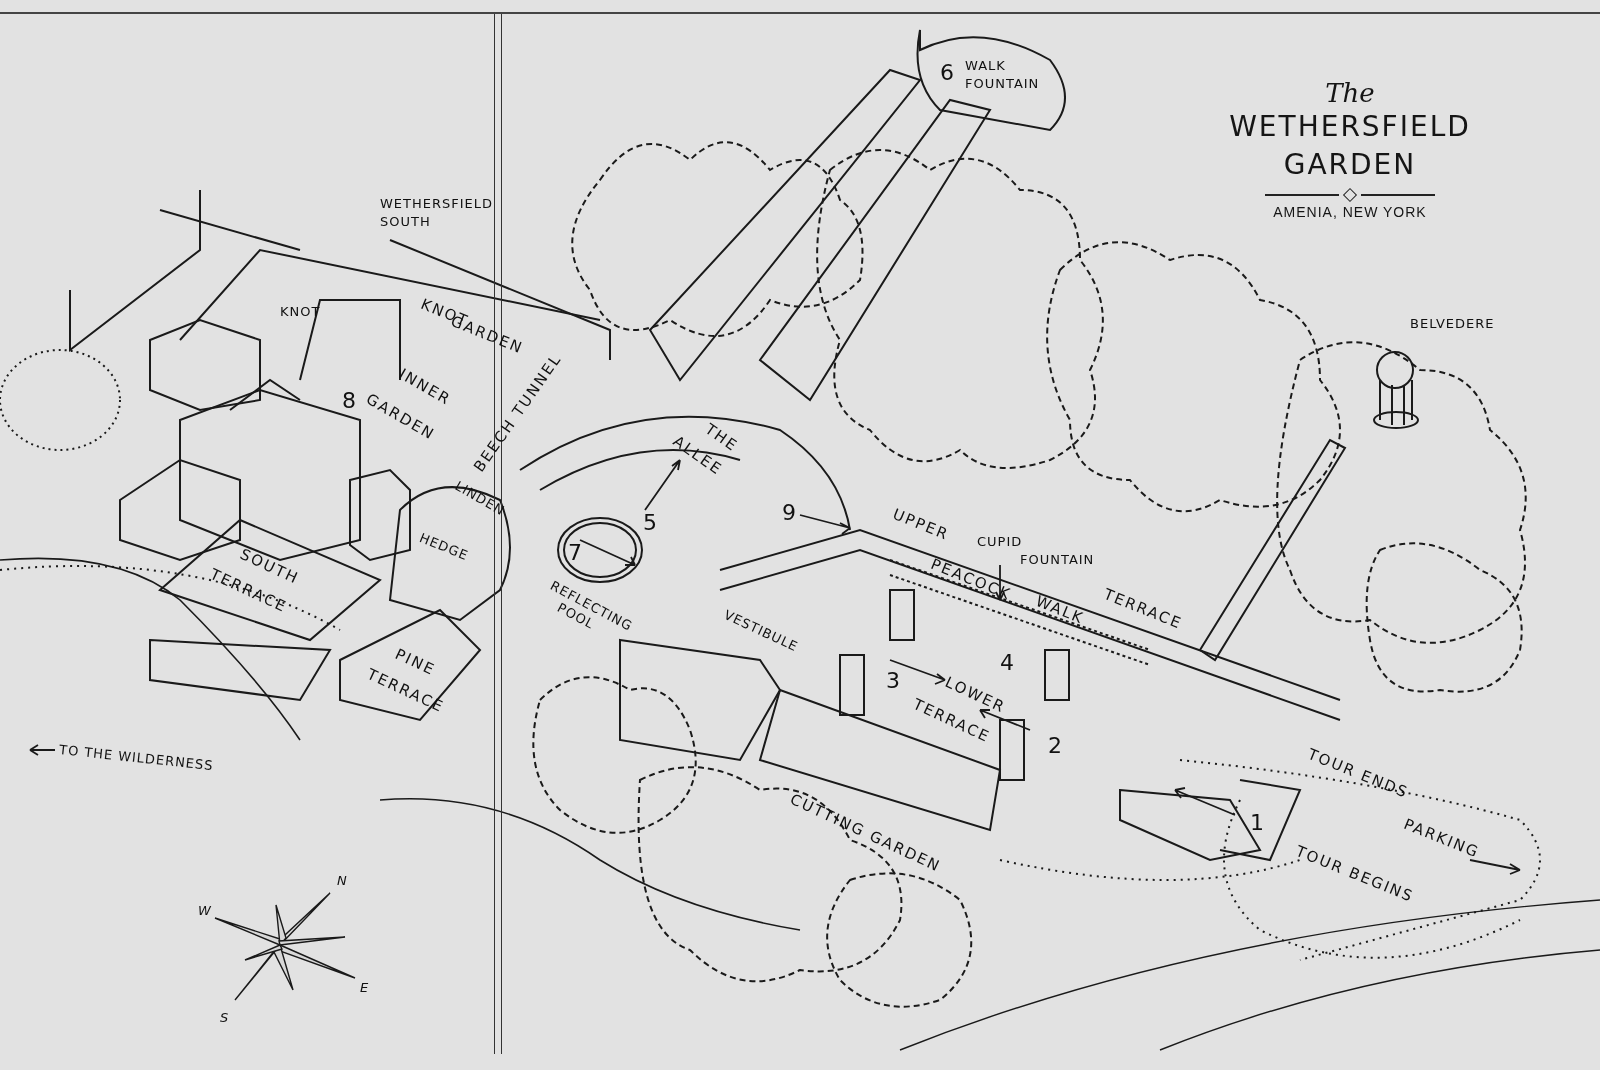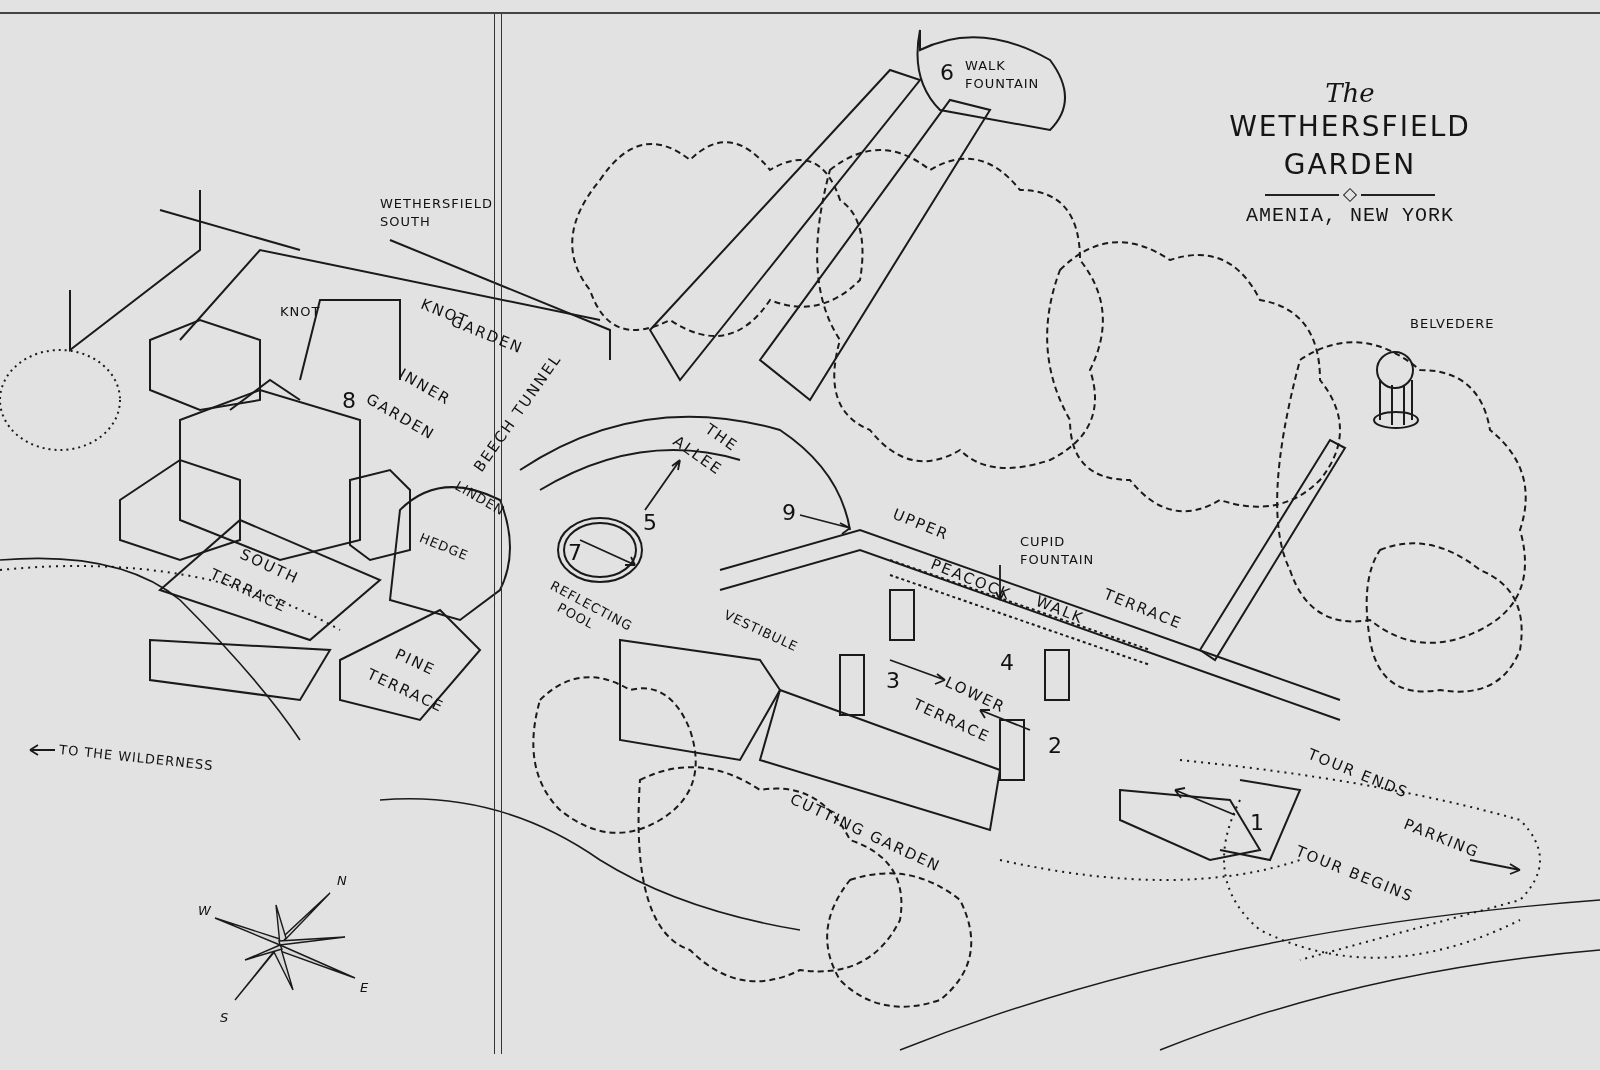--- a/index.html
+++ b/index.html
@@ -11,21 +11,21 @@
   .lbl{position:absolute;font-family:"DejaVu Sans",sans-serif;font-size:15px;letter-spacing:2px;color:#111;white-space:nowrap;transform-origin:left top;}
   .sm{font-size:13px;letter-spacing:1px;}
   .num{position:absolute;font-family:"DejaVu Sans",sans-serif;font-size:22px;color:#111;}
   .title-block{position:absolute;left:1200px;top:78px;width:300px;text-align:center;}
   .t-the{font-family:"DejaVu Serif",serif;font-style:italic;font-size:26px;display:block;}
   .t-main{font-family:"DejaVu Sans",sans-serif;font-size:28px;letter-spacing:2px;display:block;line-height:38px;}
   .t-rule{display:block;margin:6px auto 4px;width:170px;height:10px;position:relative;}
   .t-rule:before,.t-rule:after{content:"";position:absolute;top:4px;width:74px;height:2px;background:#222;}
   .t-rule:before{left:0}.t-rule:after{right:0}
   .t-rule span{position:absolute;left:80px;top:0;width:8px;height:8px;transform:rotate(45deg);border:1px solid #222;background:#e2e2e2;}
-  .t-sub{font-family:Liberation Mono, monospace;font-size:20px;letter-spacing:1px;display:block;}
+  .t-sub{font-family:Liberation Sans, sans-serif;font-size:14px;letter-spacing:1px;display:block;}
 </style>
 </head>
 <body>
 
 <div class="sheet"></div>
 <div class="topedge"></div>
 
 <svg class="art" width="1600" height="1070" fill="none" stroke="#1a1a1a" stroke-width="2">
 
   <g stroke-dasharray="6 4" stroke-width="2">
@@ -165,21 +165,21 @@
 <span class="lbl sm" style="left:562px;top:600px;transform:rotate(28deg)">POOL</span>
 <span class="lbl" style="left:712px;top:420px;transform:rotate(35deg)">THE</span>
 <span class="lbl" style="left:680px;top:432px;transform:rotate(35deg)">ALLEE</span>
 <span class="lbl sm" style="left:728px;top:607px;transform:rotate(25deg)">VESTIBULE</span>
 <span class="lbl sm" style="left:965px;top:58px">WALK</span>
 <span class="lbl sm" style="left:965px;top:76px">FOUNTAIN</span>
 <span class="lbl" style="left:897px;top:505px;transform:rotate(22deg)">UPPER</span>
 <span class="lbl" style="left:935px;top:555px;transform:rotate(22deg)">PEACOCK</span>
 <span class="lbl" style="left:1040px;top:592px;transform:rotate(22deg)">WALK</span>
 <span class="lbl" style="left:1108px;top:585px;transform:rotate(22deg)">TERRACE</span>
-<span class="lbl sm" style="left:1020px;top:534px">CUPID</span>
+<span class="lbl sm" style="left:977px;top:534px">CUPID</span>
 <span class="lbl sm" style="left:1020px;top:552px">FOUNTAIN</span>
 <span class="lbl" style="left:950px;top:673px;transform:rotate(25deg)">LOWER</span>
 <span class="lbl" style="left:918px;top:695px;transform:rotate(25deg)">TERRACE</span>
 <span class="lbl" style="left:795px;top:790px;transform:rotate(25deg)">CUTTING GARDEN</span>
 <span class="lbl sm" style="left:1410px;top:316px">BELVEDERE</span>
 <span class="lbl" style="left:1312px;top:745px;transform:rotate(22deg)">TOUR ENDS</span>
 <span class="lbl" style="left:1408px;top:815px;transform:rotate(22deg)">PARKING</span>
 <span class="lbl" style="left:1300px;top:842px;transform:rotate(22deg)">TOUR BEGINS</span>
 <span class="lbl sm" style="left:60px;top:742px;transform:rotate(6deg)">TO THE WILDERNESS</span>
 

